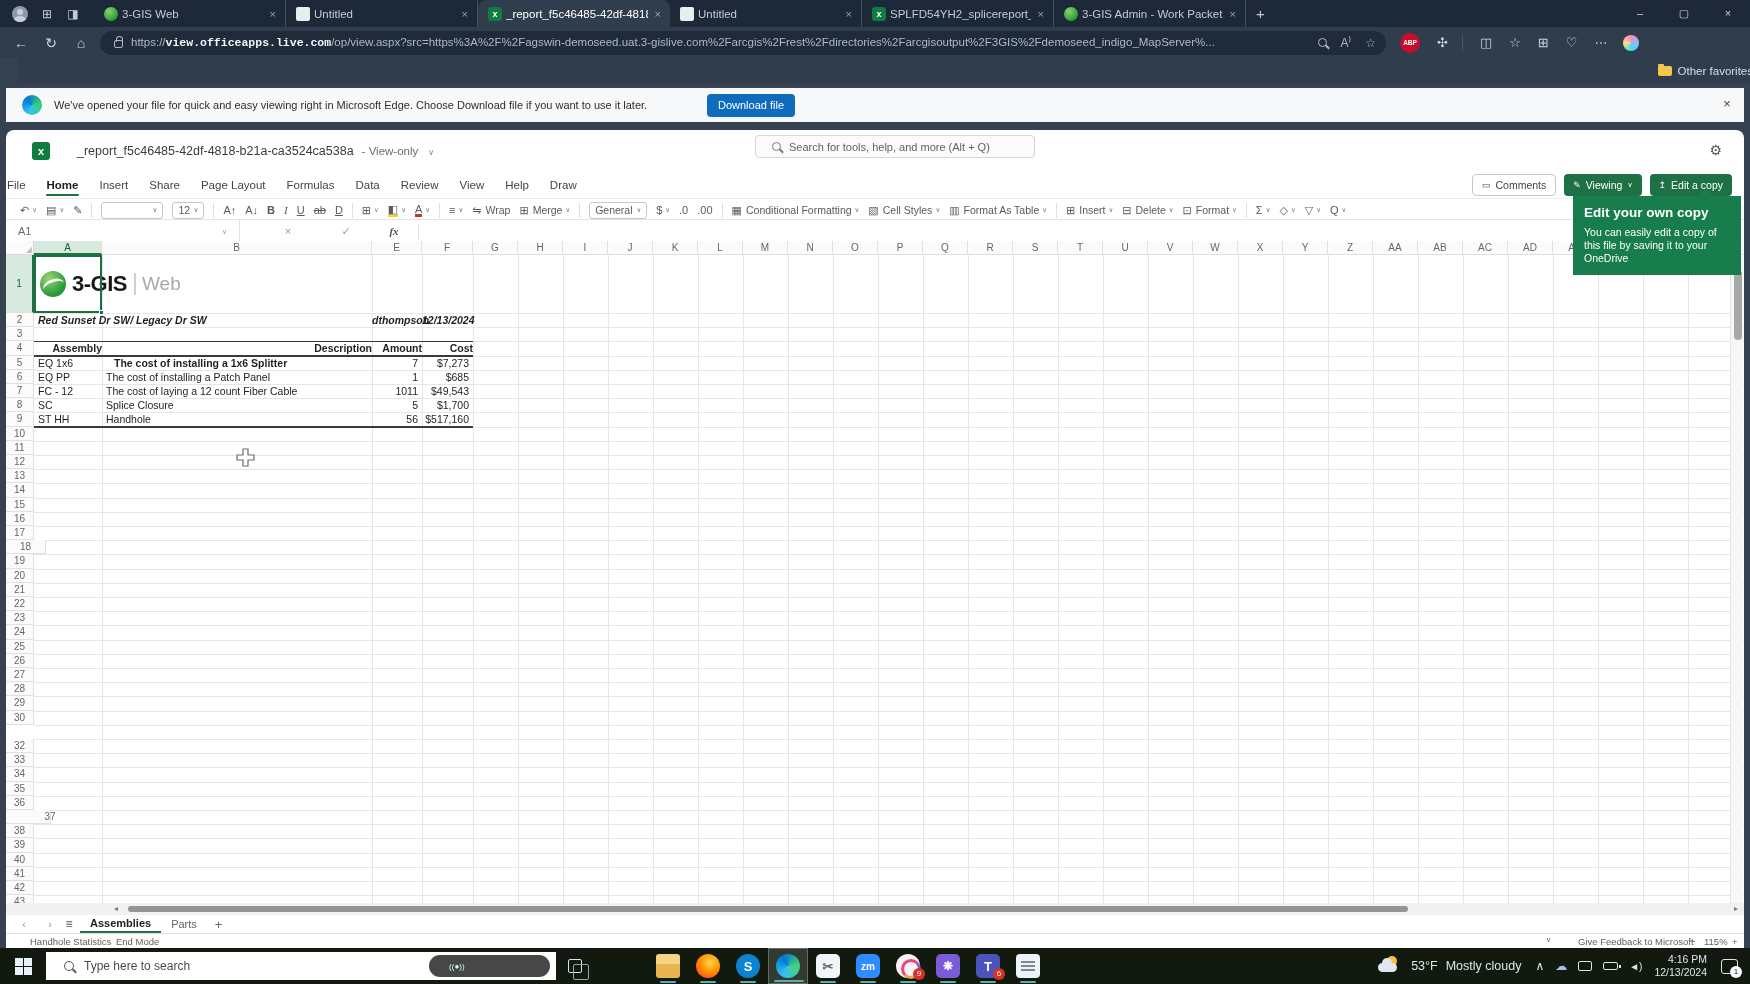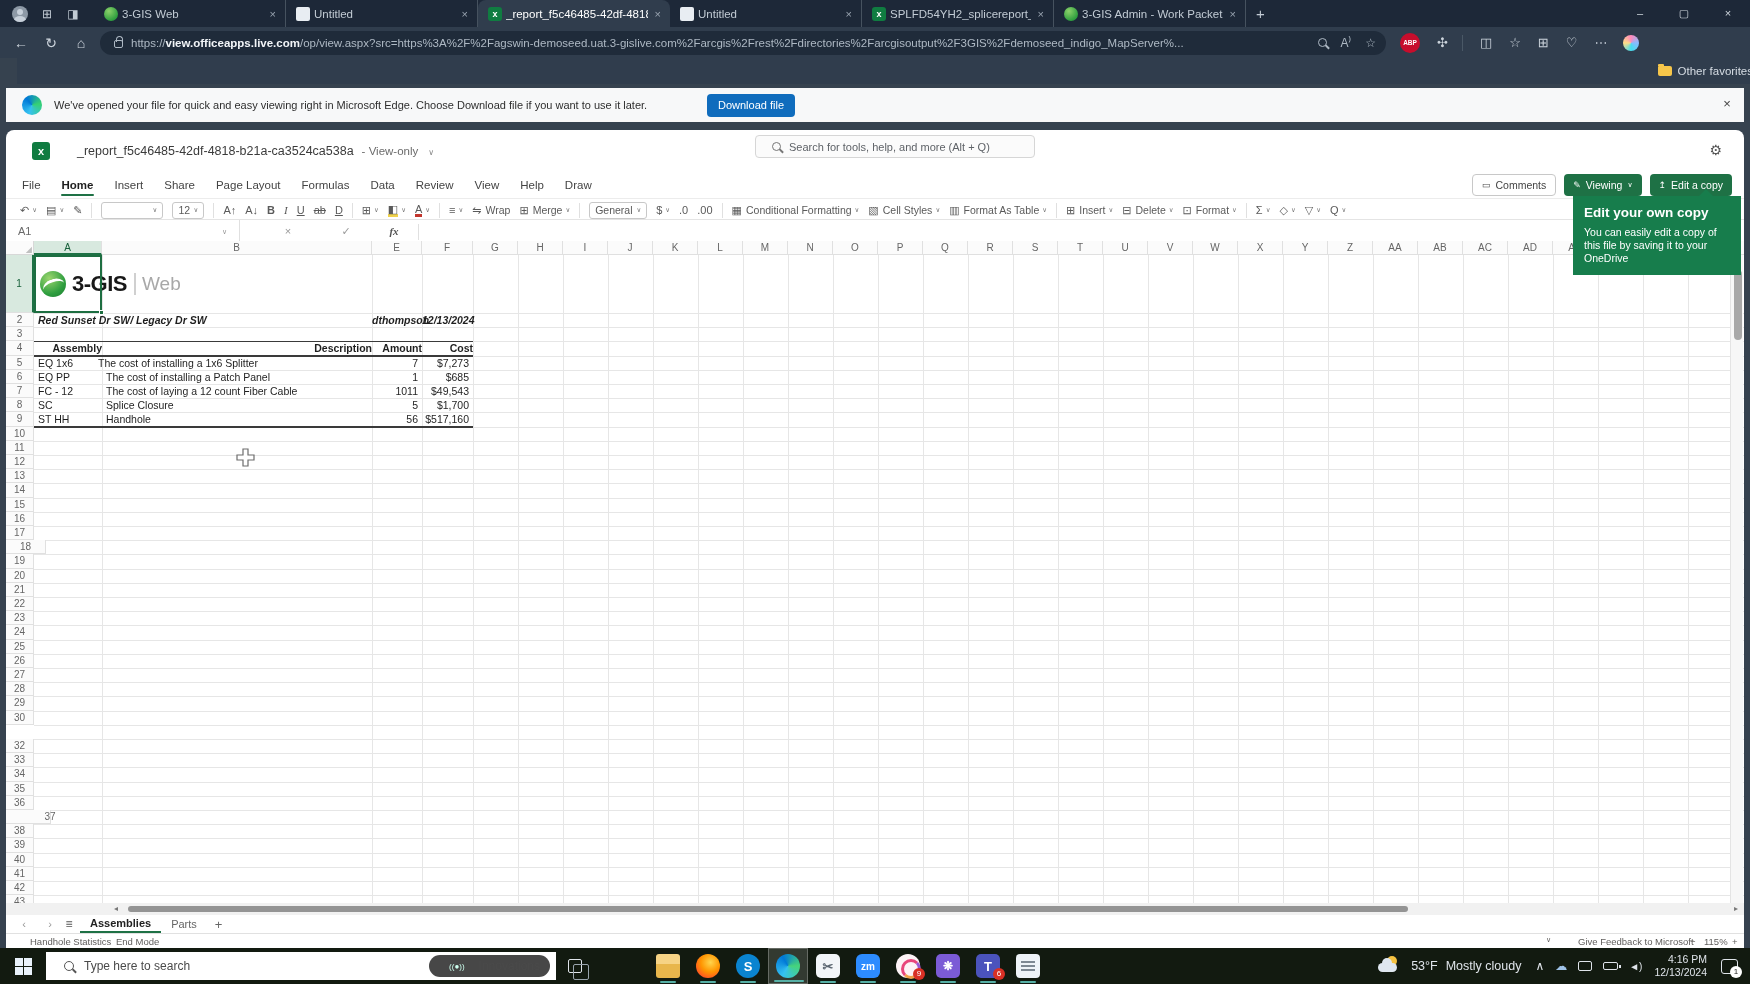--- a/index.html
+++ b/index.html
@@ -25,21 +25,21 @@
   .tabicon.excel{background:#107c41;color:#fff;font-size:9px;font-weight:bold;text-align:center;line-height:14px;}
   .newtab{color:#c2cbd4;font-size:15px;padding:0 10px;}
   .winctl{position:absolute;right:0;top:0;display:flex;height:27px;}
   .winctl div{width:44px;text-align:center;line-height:27px;color:#cfd6dd;font-size:11px;}
 
   .navbar{position:absolute;left:0;top:27px;width:1750px;height:31px;background:#303d4d;display:flex;align-items:center;}
   .nav-ic{color:#cdd5dd;font-size:14px;width:30px;text-align:center;}
   .urlpill{height:24px;width:1286px;margin-left:4px;background:#1f2b3a;border-radius:13px;display:flex;align-items:center;padding:0 10px;color:#aeb9c4;font-size:11.5px;}
   .lock{width:9px;height:8px;border:1.5px solid #aeb9c4;border-radius:2px;position:relative;margin:3px 8px 0 4px;}
   .lock:before{content:"";position:absolute;left:1px;top:-5px;width:5px;height:5px;border:1.5px solid #aeb9c4;border-bottom:none;border-radius:4px 4px 0 0;}
-  .url-domain{color:#f2f5f8;font-weight:bold;}
+  .url-domain{color:#f2f5f8;font-weight:bold;font-family:Liberation Mono, monospace;}
   .url-path{white-space:nowrap;overflow:hidden;flex:1;}
   .pill-ic{color:#aeb9c4;font-size:12px;margin-left:14px;}
   .mag{width:9px;height:9px;border:1.5px solid #aeb9c4;border-radius:50%;position:relative;display:inline-block;}
   .mag:after{content:"";position:absolute;width:5px;height:1.5px;background:#aeb9c4;right:-4px;bottom:-1px;transform:rotate(45deg);}
   .abp{width:20px;height:20px;border-radius:50%;background:#c70d2c;color:#fff;font-size:6.5px;font-weight:bold;text-align:center;line-height:20px;margin-left:14px;}
   .navr{color:#ccd4dc;font-size:13px;margin-left:17px;}
   .copilot{width:16px;height:16px;border-radius:50%;background:conic-gradient(#f8b, #8bf, #4de, #fd8, #f8b);margin-left:16px;}
   .navdiv{width:1px;height:16px;background:#4a5866;margin-left:14px;}
 
   .favbar{position:absolute;left:0;top:58px;width:1750px;height:26px;background:#303d4d;display:flex;align-items:center;justify-content:flex-end;color:#d6dde4;font-size:11.5px;margin-left:17px;}
@@ -59,21 +59,21 @@
   .xl-icon{position:absolute;left:26px;top:12px;width:18px;height:18px;background:#107c41;border-radius:3px;color:#fff;font-weight:bold;font-size:11px;text-align:center;line-height:18px;}
   .xl-fn{position:absolute;left:71px;top:14px;font-size:12.5px;color:#3b3b3b;white-space:nowrap;}
   .xl-mode{color:#6b6b6b;font-size:11.5px;margin-left:8px;}
   .xl-chev{color:#888;font-size:8px;margin-left:10px;}
   .xl-search{position:absolute;left:749px;top:5px;width:280px;height:23px;border:1px solid #d6d6d6;border-radius:4px;background:#fbfbfb;display:flex;align-items:center;padding:0 8px;color:#5f6368;font-size:11px;}
   .xl-search .mag{border-color:#777;}
   .xl-search .mag:after{background:#777;}
   .xl-search span{margin-left:8px;}
   .gear{position:absolute;right:22px;top:12px;color:#555;font-size:14px;}
 
-  .menubar{position:absolute;left:0;top:42px;width:100%;height:26px;display:flex;align-items:center;padding-left:15px;}
+  .menubar{position:absolute;left:0;top:42px;width:100%;height:26px;display:flex;align-items:center;}
   .menu{font-size:11.5px;color:#444;margin-right:19px;padding:3px 1px;position:relative;}
   .menu.act{color:#1e1e1e;font-weight:bold;}
   .menu.act:after{content:"";position:absolute;left:0;right:0;bottom:-2px;height:2px;background:#1E7145;border-radius:2px;}
   .mb-right{position:absolute;right:4px;top:42px;height:26px;display:flex;align-items:center;}
   .btn-comments{height:22px;border:1px solid #c8c8c8;border-radius:4px;background:#fff;color:#444;font-size:10.5px;display:flex;align-items:center;padding:0 9px;margin-right:8px;}
   .btn-green{height:22px;border-radius:4px;background:#1E7145;color:#fff;font-size:10.5px;display:flex;align-items:center;padding:0 9px;margin-right:8px;}
   .bicon{font-size:9px;margin-right:5px;}
   .bchev{font-size:7px;margin-left:5px;}
 
   .ribbon{position:absolute;left:0;top:68px;width:100%;height:23px;border-top:1px solid #ececec;display:flex;align-items:center;padding-left:14px;color:#5a5a5a;background:#fff;}
@@ -625,21 +625,21 @@
           <div class="logo-sub">Web</div>
         </div>
         <div class="cell bi" style="position: absolute; left: 32px; top: 72px; width: 330px; height: 14.2px;">Red Sunset Dr SW/ Legacy Dr SW</div>
         <div class="cell bi r" style="position: absolute; left: 366px; top: 72px; width: 46px; height: 14.2px;">dthompson</div>
         <div class="cell bi r" style="position: absolute; left: 416px; top: 72px; width: 47px; height: 14.2px;">12/13/2024</div>
         <div class="cell hb c" style="position: absolute; left: 28px; top: 100.4px; width: 68px; height: 14.2px;">Assembly</div>
         <div class="cell hb c" style="position: absolute; left: 96px; top: 100.4px; width: 270px; height: 14.2px;">Description</div>
         <div class="cell hb c" style="position: absolute; left: 366px; top: 100.4px; width: 50px; height: 14.2px;">Amount</div>
         <div class="cell hb c" style="position: absolute; left: 416px; top: 100.4px; width: 51px; height: 14.2px;">Cost</div>
         <div class="cell " style="position: absolute; left: 32px; top: 114.6px; width: 62px; height: 14.2px;">EQ 1x6</div>
-        <div class="cell " style="position: absolute; left: 92px; top: 114.6px; width: 264px; height: 14.2px;">The cost of installing a 1x6 Splitter</div>
+        <div class="cell " style="position: absolute; left: 108px; top: 114.6px; width: 264px; height: 14.2px; font-weight: bold;">The cost of installing a 1x6 Splitter</div>
         <div class="cell r" style="position: absolute; left: 366px; top: 114.6px; width: 46px; height: 14.2px;">7</div>
         <div class="cell r" style="position: absolute; left: 416px; top: 114.6px; width: 47px; height: 14.2px;">$7,273</div>
         <div class="cell " style="position: absolute; left: 32px; top: 128.8px; width: 62px; height: 14.2px;">EQ PP</div>
         <div class="cell " style="position: absolute; left: 100px; top: 128.8px; width: 264px; height: 14.2px;">The cost of installing a Patch Panel</div>
         <div class="cell r" style="position: absolute; left: 366px; top: 128.8px; width: 46px; height: 14.2px;">1</div>
         <div class="cell r" style="position: absolute; left: 416px; top: 128.8px; width: 47px; height: 14.2px;">$685</div>
         <div class="cell " style="position: absolute; left: 32px; top: 143px; width: 62px; height: 14.2px;">FC - 12</div>
         <div class="cell " style="position: absolute; left: 100px; top: 143px; width: 264px; height: 14.2px;">The cost of laying a 12 count Fiber Cable</div>
         <div class="cell r" style="position: absolute; left: 366px; top: 143px; width: 46px; height: 14.2px;">1011</div>
         <div class="cell r" style="position: absolute; left: 416px; top: 143px; width: 47px; height: 14.2px;">$49,543</div>

